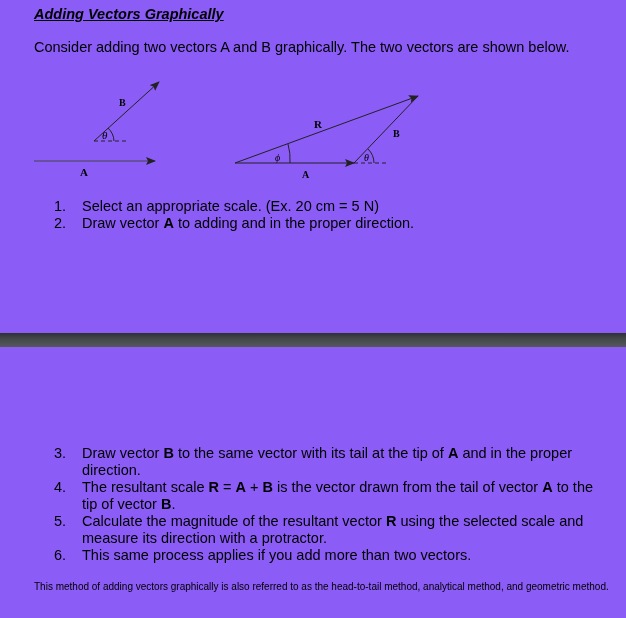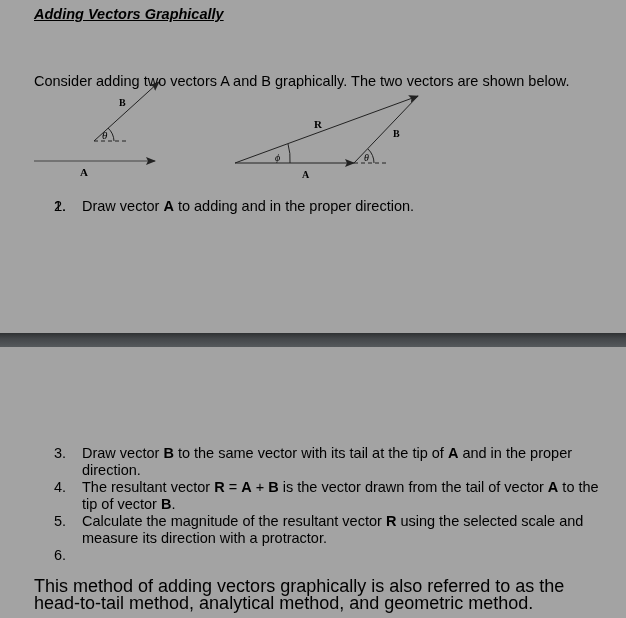--- a/index.html
+++ b/index.html
@@ -1,33 +1,33 @@
 <!DOCTYPE html>
 <html><head>
 <meta charset="utf-8">
 <style>
   html, body { margin:0; padding:0; background:#ffffff; }
   body { width:626px; height:618px; position:relative; overflow:hidden;
          font-family:"Liberation Sans", sans-serif; color:#000; }
-  .page { position:absolute; left:0; width:626px; background:#a3a3a3; }
+  .page { position:absolute; left:0; width:626px; background:#8b5cf6; }
   .page-top { top:0; height:333px; }
   .page-bottom { top:347px; height:271px; }
   .separator { position:absolute; left:0; top:333px; width:626px; height:14px;
                background:linear-gradient(#2f3133 0%, #44474a 40%, #55595c 100%); }
   .title { position:absolute; left:34px; top:6px; font-size:14.5px; font-weight:bold;
            font-style:italic; text-decoration:underline; }
-  .intro { position:absolute; left:34px; top:39px; font-size:14.5px;margin-top:34px; }
+  .intro { position:absolute; left:34px; top:39px; font-size:14.5px; }
   .diagram { position:absolute; left:0; top:0; }
   .steps { position:absolute; left:54px; margin:0; padding:0; list-style:none; font-size:14.5px; line-height:17px; }
   .steps li { position:relative; padding-left:28px; }
   .steps li .num { position:absolute; left:0; top:0; }
   .steps-top { top:198px; }
   .steps-bottom { top:445px; }
   .steps-bottom li { width:528px; }
-  .closing { position:absolute; left:34px; top:578px; width:580px; font-size:18px; line-height:17px; }
+  .closing { position:absolute; left:34px; top:578px; width:580px; font-size:10px; line-height:17px; }
   b { font-weight:bold; }
   svg text { font-family:"Liberation Serif", serif; }
 </style>
 </head>
 <body>
 
 <div class="page page-top">
   <div class="title">Adding Vectors Graphically</div>
   <div class="intro">Consider adding two vectors A and B graphically.  The two vectors are shown below.</div>
 
@@ -59,43 +59,45 @@
       <text x="314" y="128" font-size="11" font-weight="bold" font-family="Liberation Sans, sans-serif">R</text>
       <text x="393" y="137" font-size="10" font-weight="bold">B</text>
       <text x="302" y="178" font-size="10" font-weight="bold">A</text>
     </g>
     <text x="80" y="176" font-size="11" font-weight="bold" font-family="Liberation Sans, sans-serif">A</text>
   </svg>
 
   <ol class="steps steps-top">
     <li>
       <span class="num">1.</span>
+      <span>Select an appropriate scale. (Ex. 20 cm = 5 N)</span>
     </li>
     <li>
       <span class="num">2.</span>
       <span>Draw vector </span><b>A</b><span> to adding and in the proper direction.</span>
     </li>
   </ol>
 </div>
 
 <div class="separator"></div>
 
 <div class="page page-bottom"></div>
 
 <ol class="steps steps-bottom">
   <li>
     <span class="num">3.</span>
     <span>Draw vector </span><b>B</b><span> to the same vector with its tail at the tip of </span><b>A</b><span> and in the proper direction.</span>
   </li>
   <li>
     <span class="num">4.</span>
-    <span>The resultant vector </span><b>R</b><span> = </span><b>A</b><span> + </span><b>B</b><span> is the vector drawn from the tail of vector </span><b>A</b><span> to the tip of vector </span><b>B</b><span>.</span>
+    <span>The resultant scale </span><b>R</b><span> = </span><b>A</b><span> + </span><b>B</b><span> is the vector drawn from the tail of vector </span><b>A</b><span> to the tip of vector </span><b>B</b><span>.</span>
   </li>
   <li>
     <span class="num">5.</span>
     <span>Calculate the magnitude of the resultant vector </span><b>R</b><span> using the selected scale and measure its direction with a protractor.</span>
   </li>
   <li>
     <span class="num">6.</span>
+    <span>This same process applies if you add more than two vectors.</span>
   </li>
 </ol>
 
 <div class="closing">This method of adding vectors graphically is also referred to as the head-to-tail method, analytical method, and geometric method.</div>
 
 </body></html>

